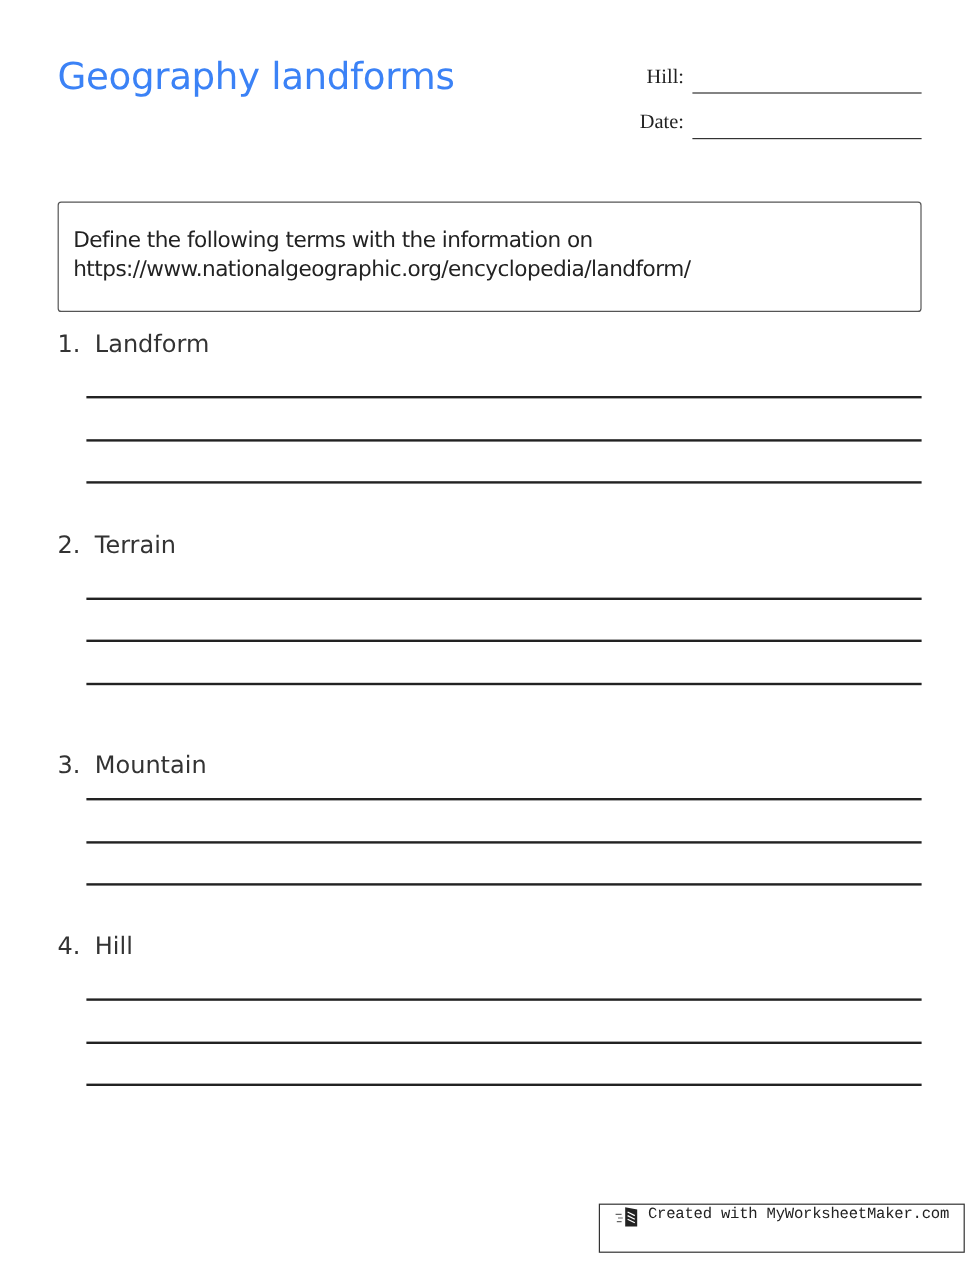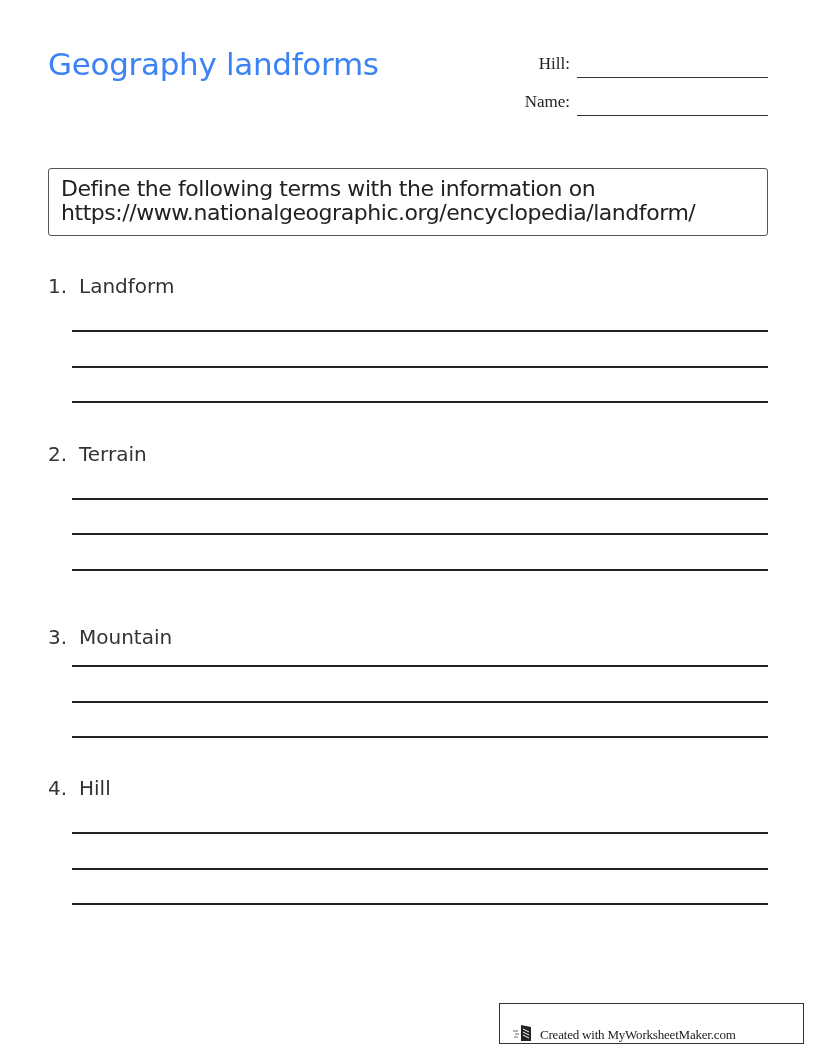--- a/index.html
+++ b/index.html
@@ -1,37 +1,37 @@
 <!DOCTYPE html>
 <html><head>
 <meta charset="utf-8">
 <style>
   html, body { margin: 0; padding: 0; background: #ffffff; }
   body { width: 816px; height: 1056px; position: relative; overflow: hidden; color: #222; }
   .title { position: absolute; left: 48px; top: 46px; font-family: "DejaVu Sans", sans-serif; font-size: 31px; color: #3b82f6; letter-spacing: -0.3px; }
   .field-label { position: absolute; font-family: "Liberation Serif", serif; font-size: 17px; color: #222; text-align: right; width: 80px; }
   .field-line { position: absolute; left: 577px; width: 191px; height: 0; border-top: 1.3px solid #333; }
-  .instructions { position: absolute; left: 48px; top: 168px; width: 694px; height: 50px; border: 1.3px solid #555; border-radius: 3px; padding: 8px 12px; font-family: "DejaVu Sans", sans-serif; font-size: 22px; line-height: 24px; color: #222; letter-spacing: -0.45px; }
+  .instructions { position: absolute; left: 48px; top: 168px; width: 694px; height: 50px; border: 1.3px solid #555; border-radius: 3px; padding: 20px 12px; font-family: "DejaVu Sans", sans-serif; font-size: 18px; line-height: 24px; color: #222; letter-spacing: -0.45px; }
   .question { position: absolute; left: 48px; font-family: "DejaVu Sans", sans-serif; font-size: 20px; color: #333; }
   .question .num { display: inline-block; width: 31px; }
   .ans-line { position: absolute; left: 72px; width: 696px; height: 2px; background: #222; }
-  .footer { position: absolute; left: 499px; top: 1003px; width: 305px; height: 41px; border: 1.3px solid #333; box-sizing: border-box; display: flex; align-items: flex-end; padding-left: 12px; font-family: Liberation Serif, serif; font-size: 13px; color: #222; letter-spacing: -0.2px; }
+  .footer { position: absolute; left: 499px; top: 1003px; width: 305px; height: 41px; border: 1.3px solid #333; box-sizing: border-box; display: flex; align-items: flex-start; padding-left: 12px; font-family: Liberation Mono, monospace; font-size: 13px; color: #222; letter-spacing: -0.2px; }
   .footer svg { margin-right: 6px; }
 </style>
 </head>
 <body>
 
 <div>
 
   <div class="title">Geography landforms</div>
 
   <div class="field-label" style="left:490px; top:54px;">Hill:</div>
   <div class="field-line" style="top:77px;"></div>
 
-  <div class="field-label" style="left:490px; top:92px;">Name:</div>
+  <div class="field-label" style="left:490px; top:92px;">Date:</div>
   <div class="field-line" style="top:115px;"></div>
 
   <div class="instructions">
     <div>Define the following terms with the information on</div>
     <div>https://www.nationalgeographic.org/encyclopedia/landform/</div>
   </div>
 
   <div class="question" style="top:274px;">
     <span class="num">1.</span><span>Landform</span>
   </div>

